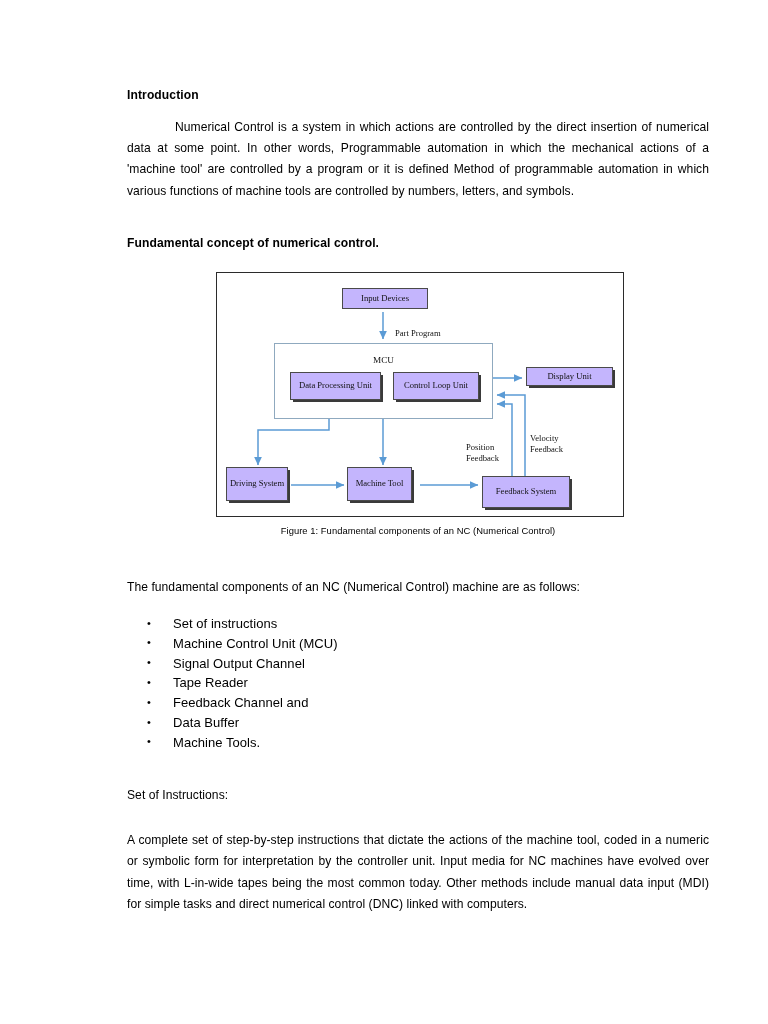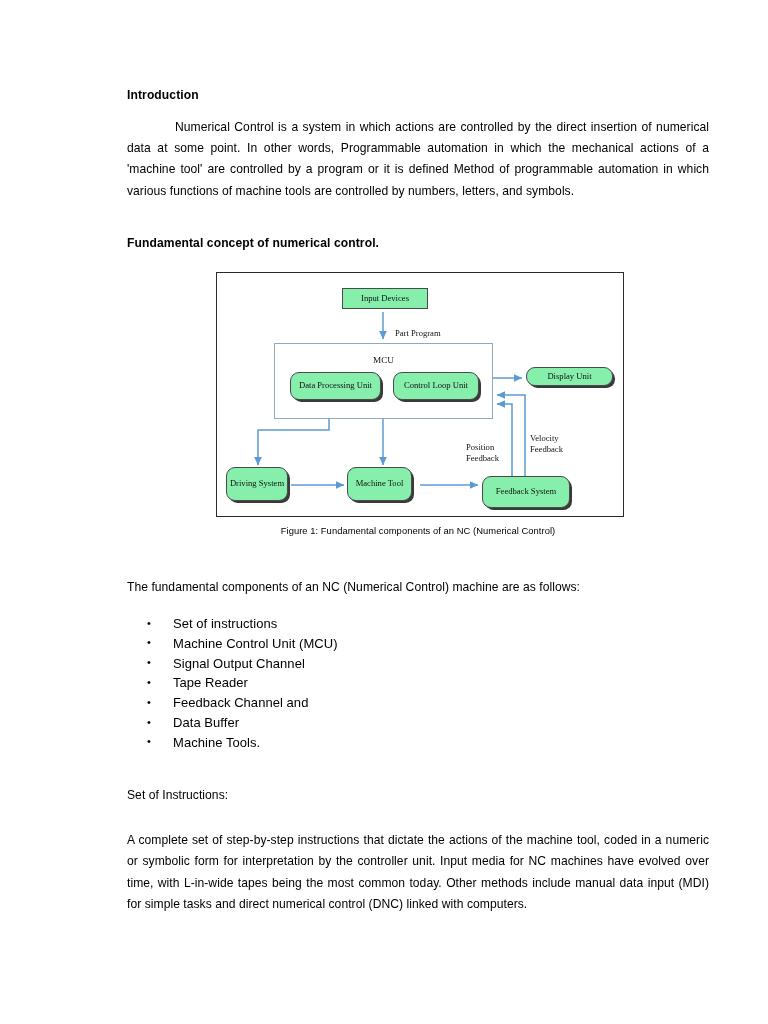--- a/index.html
+++ b/index.html
@@ -60,34 +60,33 @@
     left: 89px;
     top: 5px;
     width: 408px;
     height: 245px;
     border: 1.6px solid #2b2b2b;
     background: #ffffff;
   }
   .dbox {
     position: absolute;
     border: 1px solid #4a4a4a;
-    background: #86efac;
+    background: #c4b5fd;
     font-family: "Liberation Serif", serif;
     font-size: 8.6px;
     line-height: 10.4px;
     color: #111;
     display: flex;
     align-items: center;
     justify-content: center;
     text-align: center;
     z-index: 3;
   }
   .dbox.shadow {
     box-shadow: 2.5px 2.5px 0 -0.5px #3a3a3a;
-    border-radius: 9px;
   }
   .dlabel {
     position: absolute;
     font-family: "Liberation Serif", serif;
     font-size: 8.6px;
     line-height: 10.6px;
     color: #111;
     z-index: 3;
     white-space: pre-line;
   }

